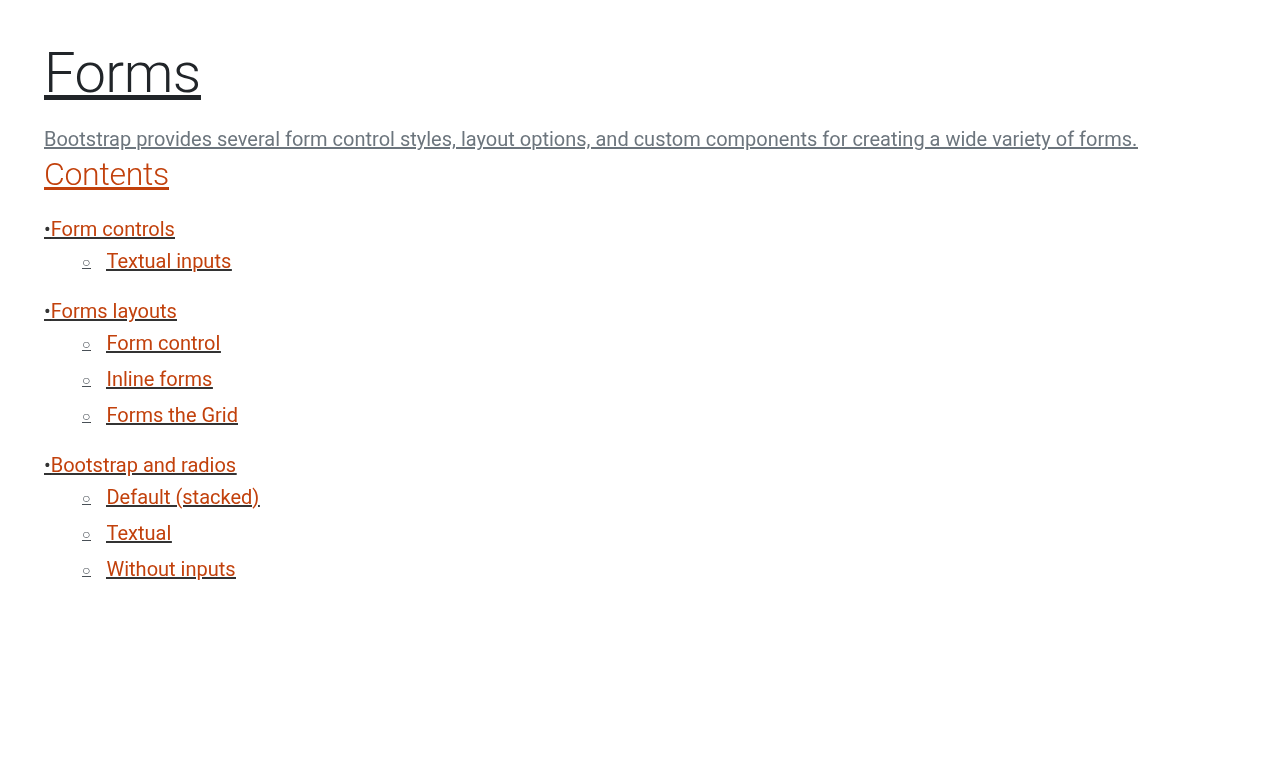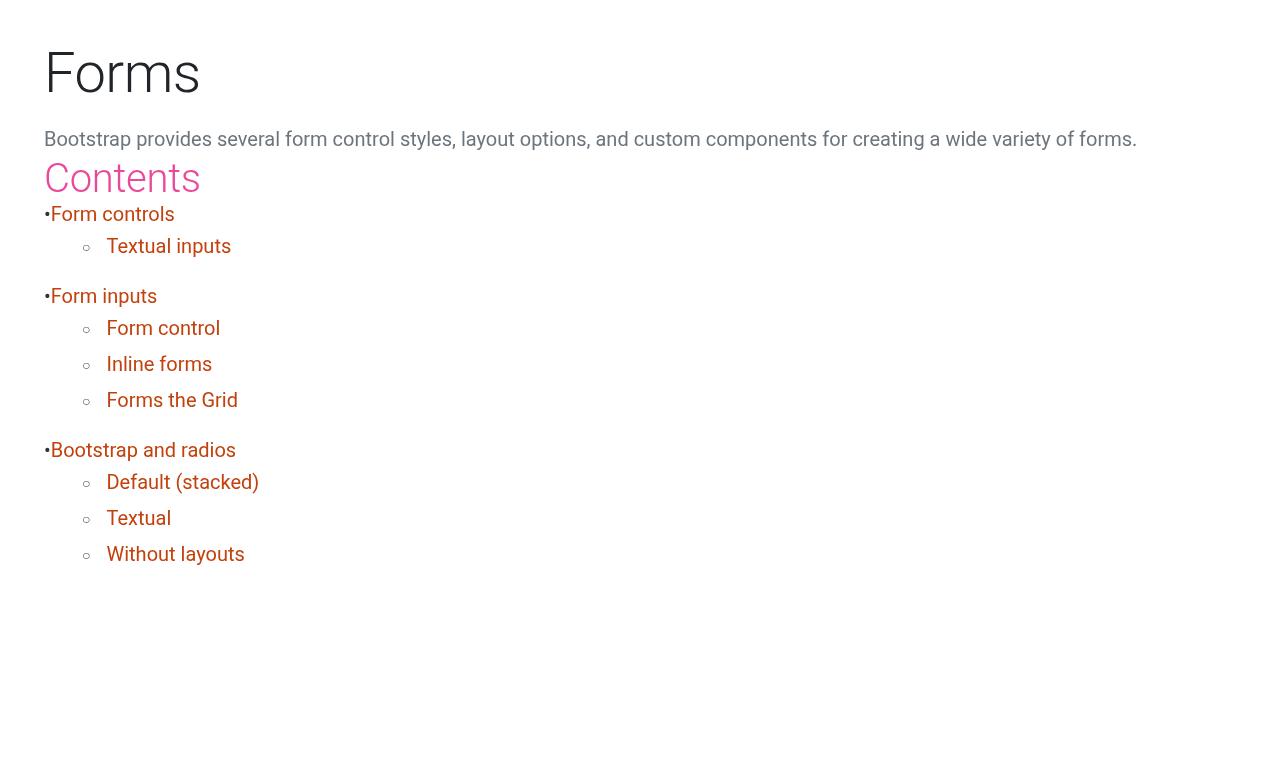--- a/index.html
+++ b/index.html
@@ -1,18 +1,19 @@
 <!DOCTYPE html>
 <html><head>
   <meta charset="utf-8">
   <style>
     * {
       margin: 0;
       padding: 0;
       box-sizing: border-box;
+      text-decoration: underline;
     }
 
     body {
       font-family: -apple-system, BlinkMacSystemFont, "Segoe UI", Roboto, "Helvetica Neue", Arial, sans-serif;
       background-color: #ffffff;
       color: #333333;
       padding: 40px 44px;
       width: 1264px;
       min-height: 765px;
     }
@@ -28,23 +29,24 @@
 
     .page-description {
       font-size: 20px;
       color: #6c757d;
       line-height: 1.6;
       max-width: 1100px;
       font-weight: 400;
     }
 
     .contents-heading {
-      font-size: 40px;
+      font-size: 32px;
       font-weight: 300;
-      color: #ec4899;
+      color: #c2410c;
+      margin-bottom: 24px;
       letter-spacing: -0.3px;
     }
 
     .contents-list {
       list-style: none;
       padding: 0;
       margin: 0;
     }
 
     .contents-list > li {
@@ -108,21 +110,21 @@
       <ul class="sub-list">
         <li style="padding-left: 38px;">
           <span class="sub-bullet">○</span>
           <a href="#textual-inputs">Textual inputs</a>
         </li>
       </ul>
     </li>
     <li class="top-level-item">
       <div class="top-level-link-row">
         <span class="bullet">•</span>
-        <a href="#form-layouts">Form inputs</a>
+        <a href="#form-layouts">Forms layouts</a>
       </div>
       <ul class="sub-list">
         <li style="padding-left: 38px;">
           <span class="sub-bullet">○</span>
           <a href="#form-groups">Form control</a>
         </li>
         <li style="padding-left: 38px;">
           <span class="sub-bullet">○</span>
           <a href="#inline-forms">Inline forms</a>
         </li>
@@ -141,17 +143,17 @@
         <li style="padding-left: 38px;">
           <span class="sub-bullet">○</span>
           <a href="#default-stacked">Default (stacked)</a>
         </li>
         <li style="padding-left: 38px;">
           <span class="sub-bullet">○</span>
           <a href="#inline">Textual</a>
         </li>
         <li style="padding-left: 38px;">
           <span class="sub-bullet">○</span>
-          <a href="#without-labels">Without layouts</a>
+          <a href="#without-labels">Without inputs</a>
         </li>
       </ul>
     </li>
   </ul>
 
 </body></html>

